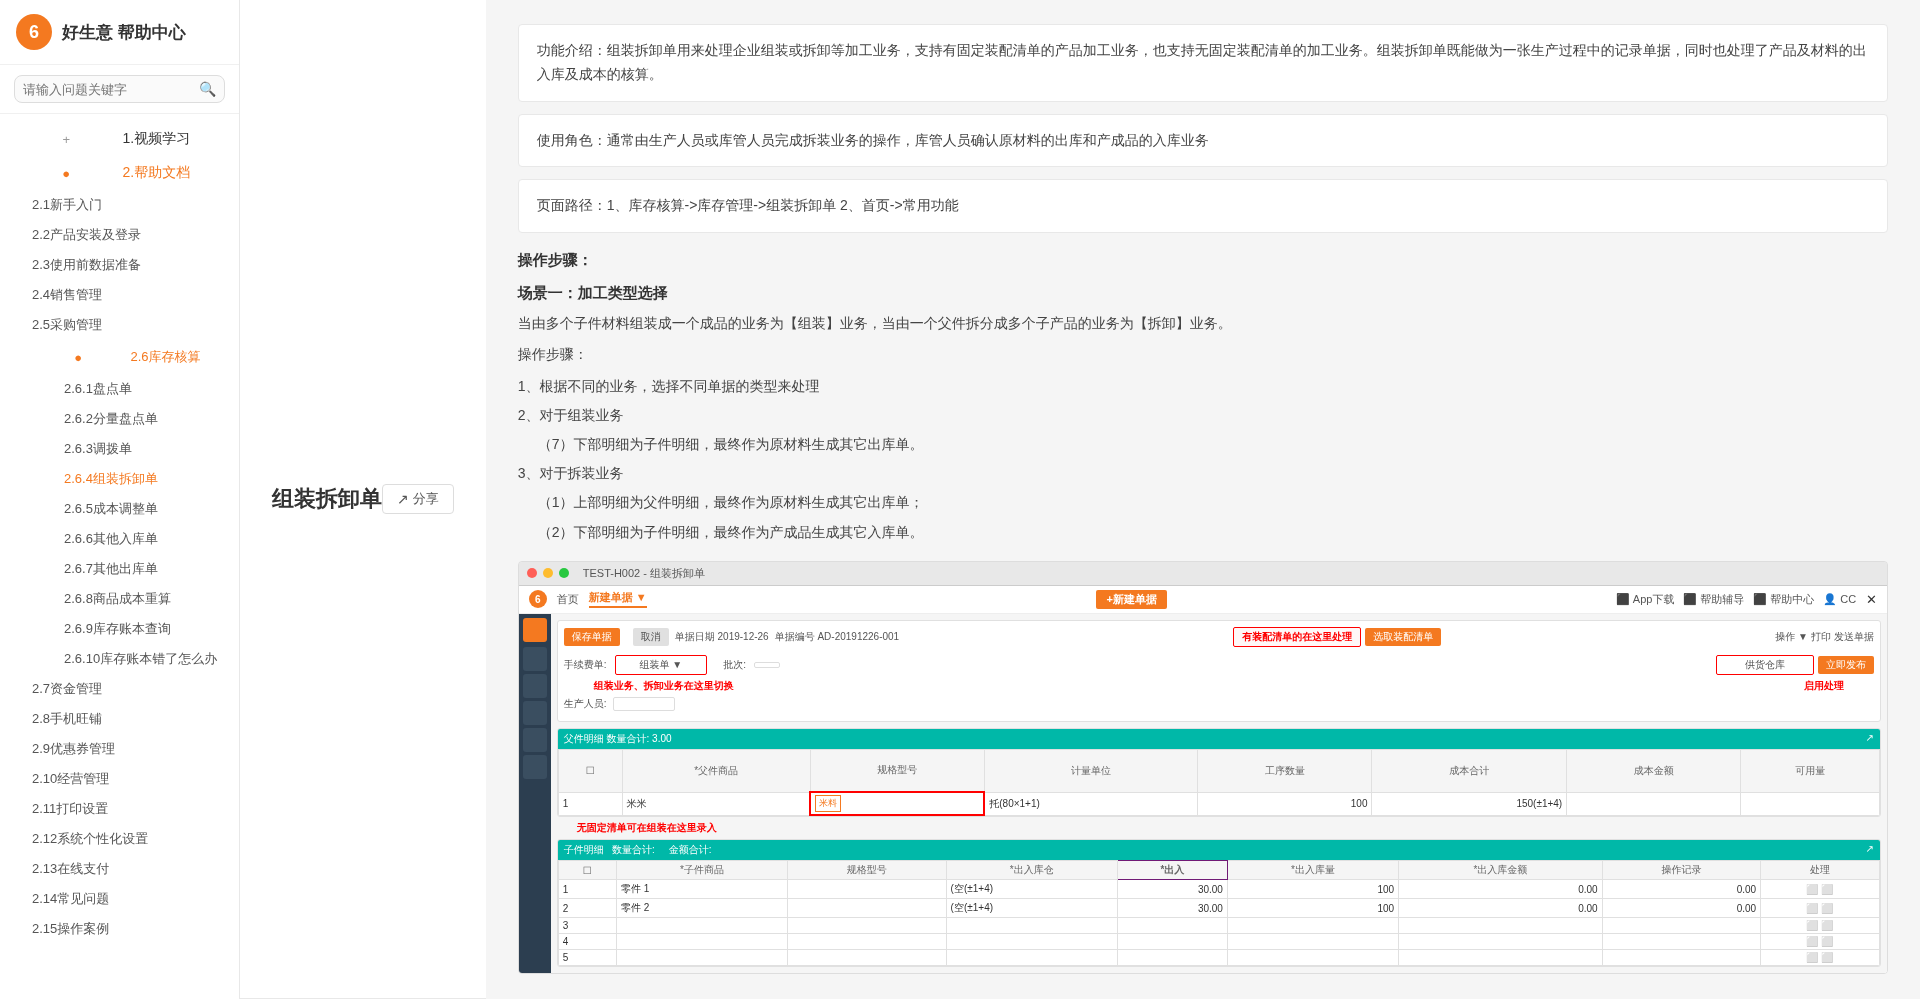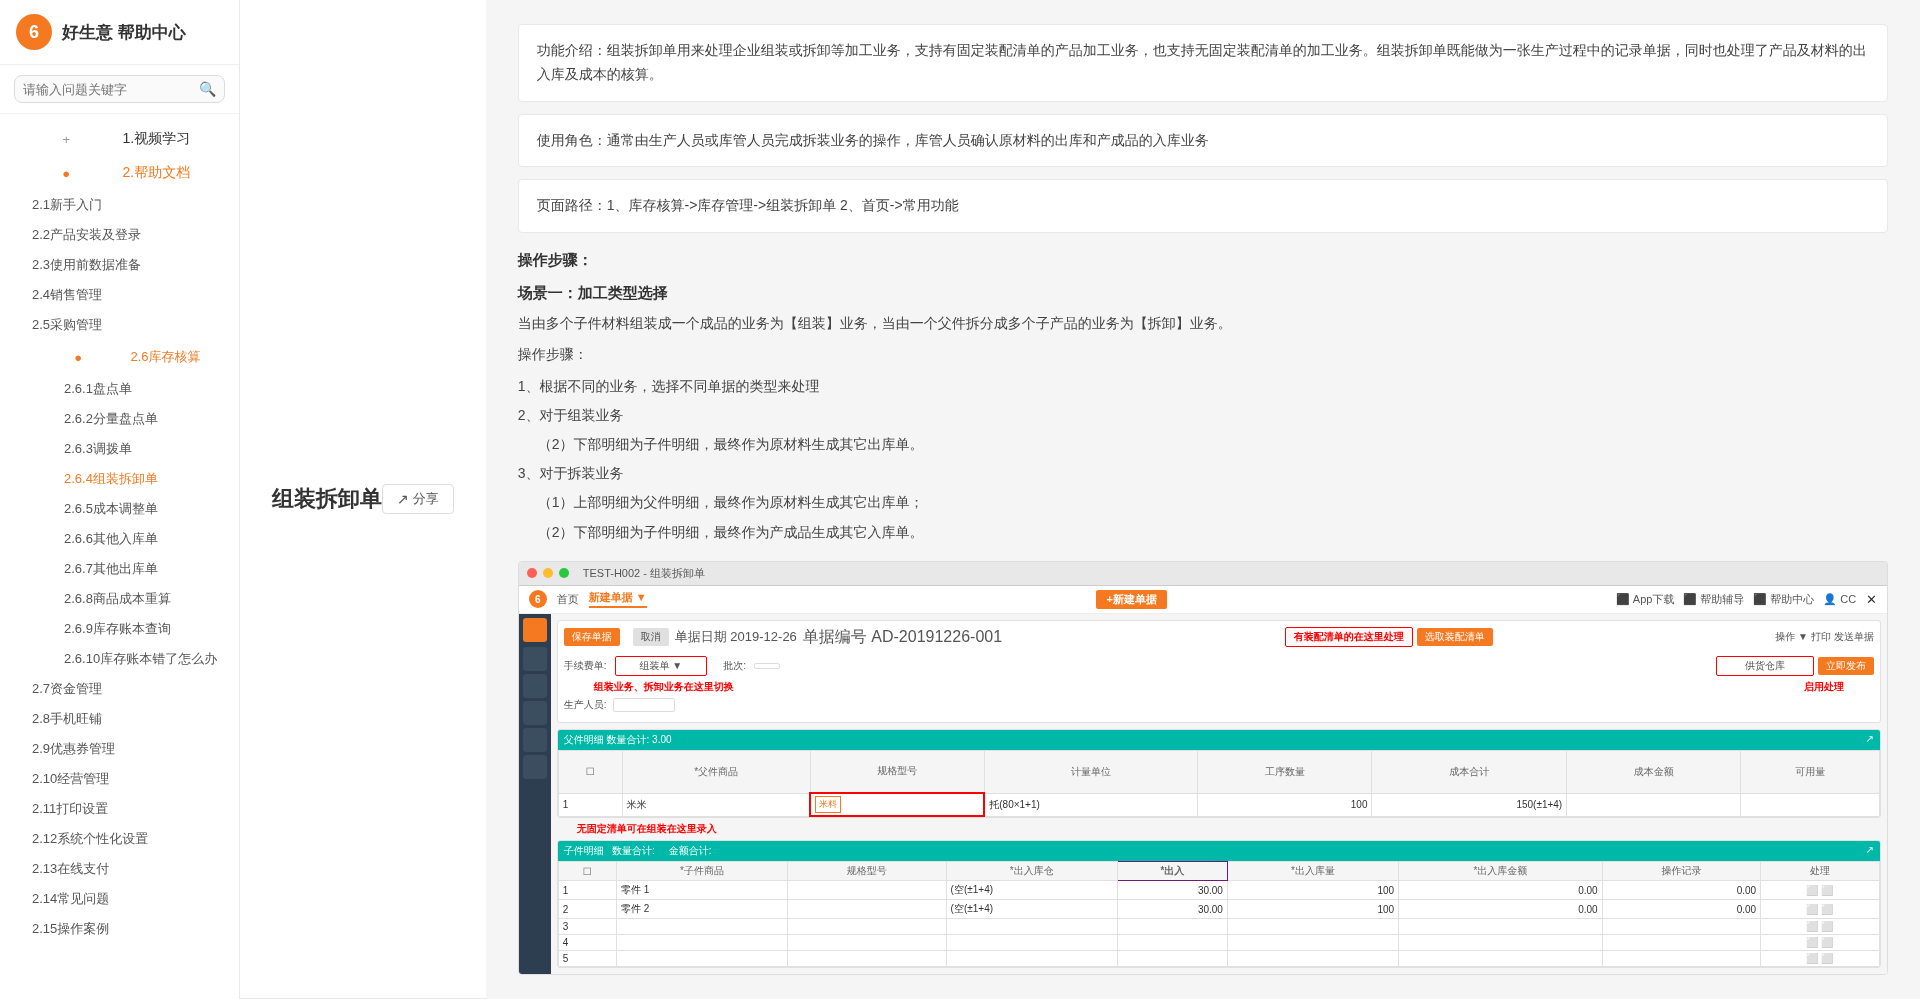--- a/index.html
+++ b/index.html
@@ -249,21 +249,21 @@
 
     <div class="section-title">操作步骤：</div>
 
     <div class="scene-title">场景一：加工类型选择</div>
     <div class="body-text">当由多个子件材料组装成一个成品的业务为【组装】业务，当由一个父件拆分成多个子产品的业务为【拆卸】业务。</div>
 
     <div class="body-text">操作步骤：</div>
 
     <div class="numbered-item">1、根据不同的业务，选择不同单据的类型来处理</div>
     <div class="numbered-item">2、对于组装业务</div>
-    <div class="paren-item">（2）下部明细为子件明细，最终作为原材料生成其它出库单。</div>
+    <div class="paren-item">（7）下部明细为子件明细，最终作为原材料生成其它出库单。</div>
     <div class="numbered-item">3、对于拆装业务</div>
     <div class="paren-item">（1）上部明细为父件明细，最终作为原材料生成其它出库单；</div>
     <div class="paren-item">（2）下部明细为子件明细，最终作为产成品生成其它入库单。</div>
 
     <div class="screenshot-container">
 
       <div style="background:#e8e8e8; padding:4px 8px; display:flex; align-items:center; gap:6px; border-bottom:1px solid #ccc; font-size:11px; color:#555;">
         <div style="width:10px;height:10px;background:#ff5f57;border-radius:50%;"></div>
         <div style="width:10px;height:10px;background:#febc2e;border-radius:50%;"></div>
         <div style="width:10px;height:10px;background:#28c840;border-radius:50%;"></div>
@@ -295,22 +295,22 @@
 
           <div style="flex:1; background:#f5f5f5; padding:6px;">
 
             <div style="background:#fff; border:1px solid #e0e0e0; border-radius:3px; padding:6px; margin-bottom:6px;">
 
               <div style="display:flex; align-items:center; gap:6px; margin-bottom:8px; flex-wrap:wrap;">
                 <div style="display:flex; gap:13px;">
                   <div style="background:#f47920; color:#fff; padding:2px 8px; border-radius:2px; font-size:10px;">保存单据</div>
                   <div style="background:#e0e0e0; color:#555; padding:2px 8px; border-radius:2px; font-size:10px;">取消</div>
                 </div>
-                <span style="font-size:13px; color:#555;">单据日期 2019-12-26</span>
-                <span style="font-size:16px; color:#555;">单据编号 AD-20191226-001</span>
+                <span style="font-size:10px; color:#555;">单据日期 2019-12-26</span>
+                <span style="font-size:10px; color:#555;">单据编号 AD-20191226-001</span>
 
                 <div style="flex:1; display:flex; align-items:center; justify-content:center; position:relative;">
                   <div style="border:1px solid red; padding:2px 8px; border-radius:2px; font-size:10px; color:red; font-weight:bold; background:#fff8f8;">有装配清单的在这里处理</div>
                   <div style="margin-left:4px;">
                     <div style="background:#f47920; color:#fff; padding:2px 8px; border-radius:2px; font-size:10px;">选取装配清单</div>
                   </div>
                 </div>
                 <div style="display:flex; gap:3px; font-size:10px; color:#555;">
                   <span>操作 ▼</span>
                   <span>打印</span>

